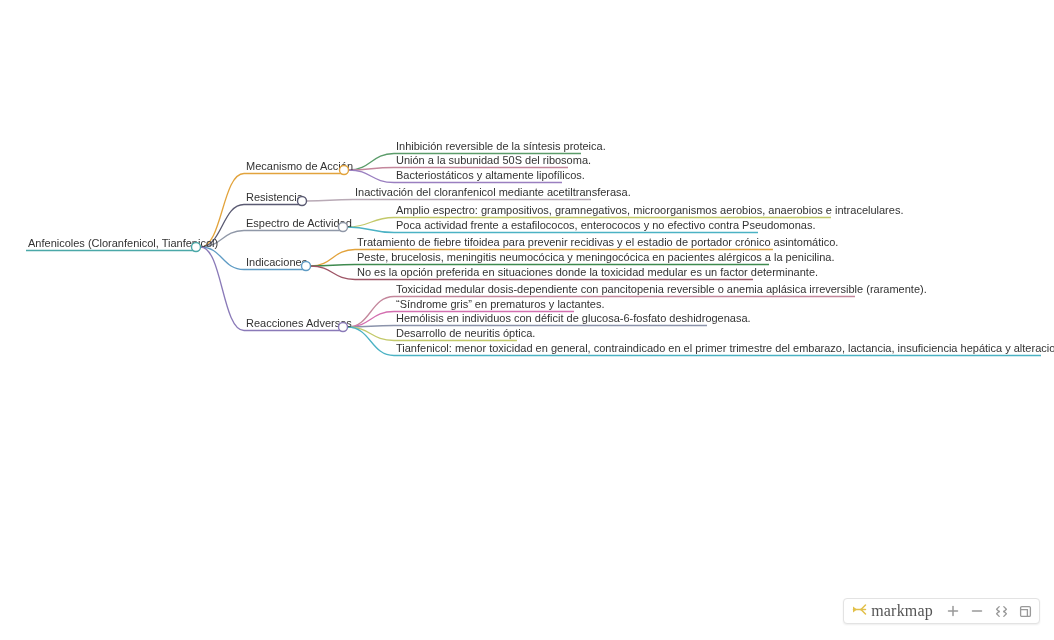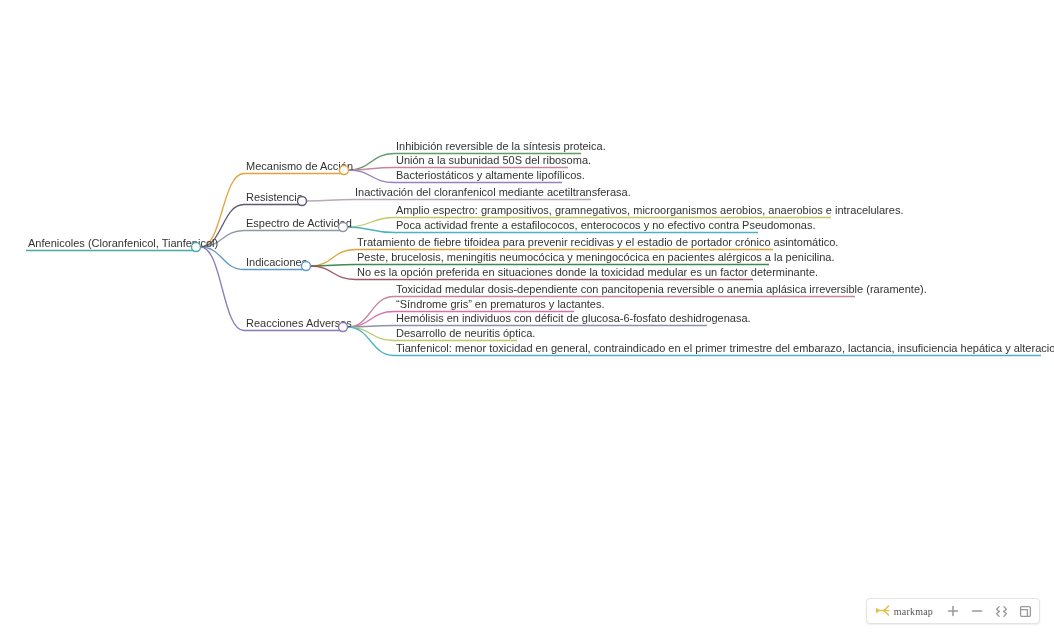--- a/index.html
+++ b/index.html
@@ -63,21 +63,21 @@
     cursor: pointer;
   }
   .tb-brand {
     display: flex;
     align-items: center;
     gap: 4px;
     padding-left: 6px;
     padding-right: 8px;
     color: #555555;
     font-family: "Liberation Serif", serif;
-    font-size: 10px;
+    font-size: 16px;
   }
   .tb-brand .brand-label { letter-spacing: 0.2px; }
   .tb-btn { width: 24px; padding: 0; font-size: 14px; line-height: 1; }
   .tb-btn svg { display: block; }
 </style>
 </head>
 <body>
 
 <div id="stage">
   <svg id="mindmap-svg" viewBox="0 0 1054 640" xmlns="http://www.w3.org/2000/svg">

